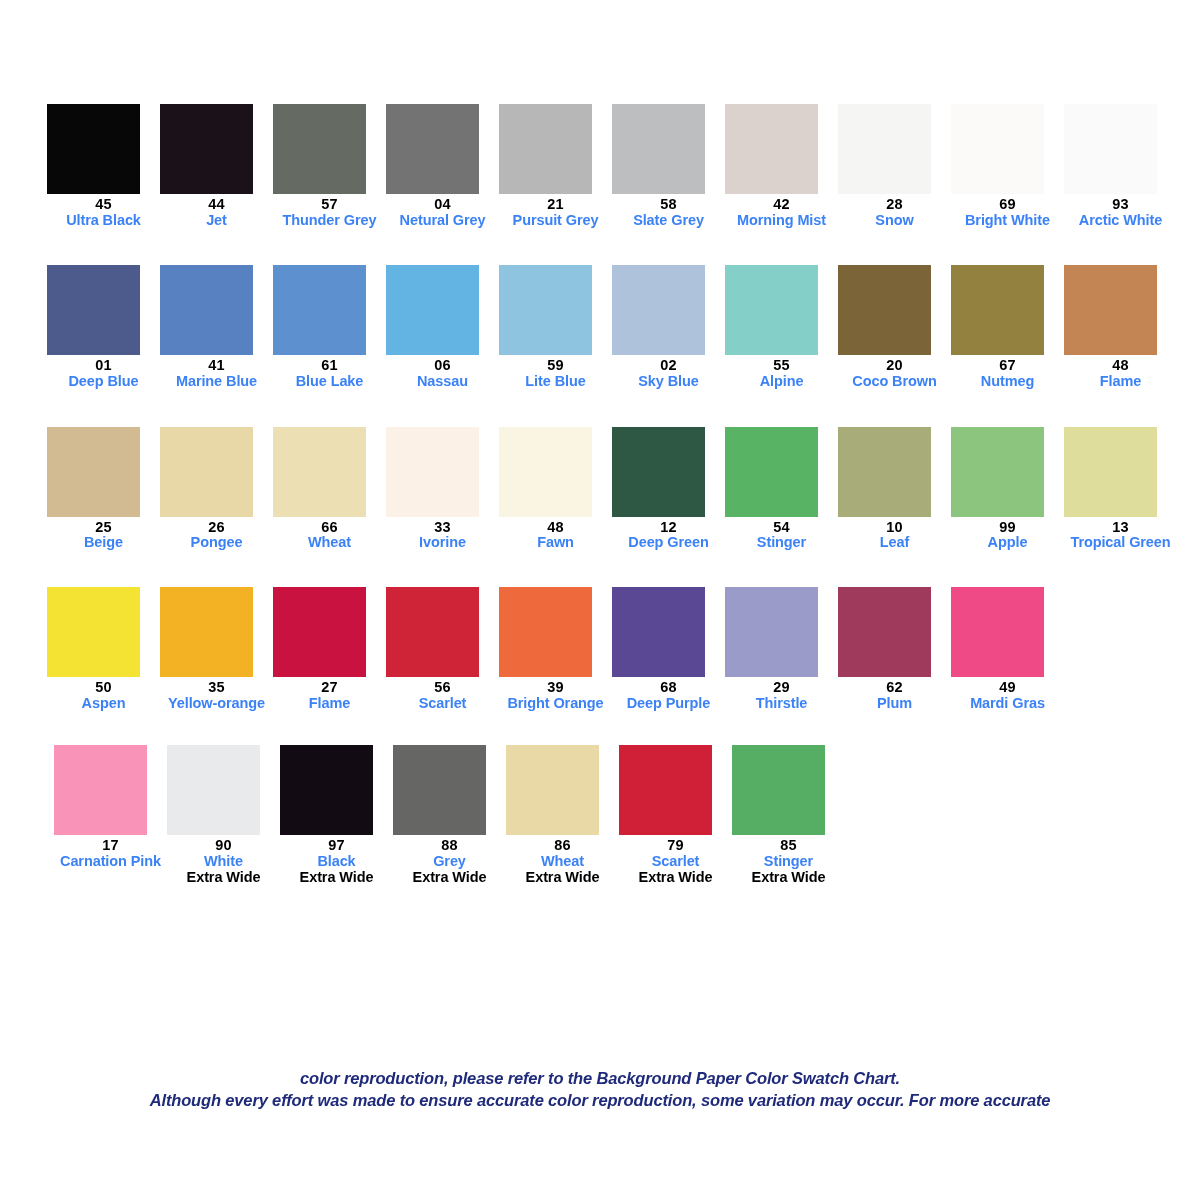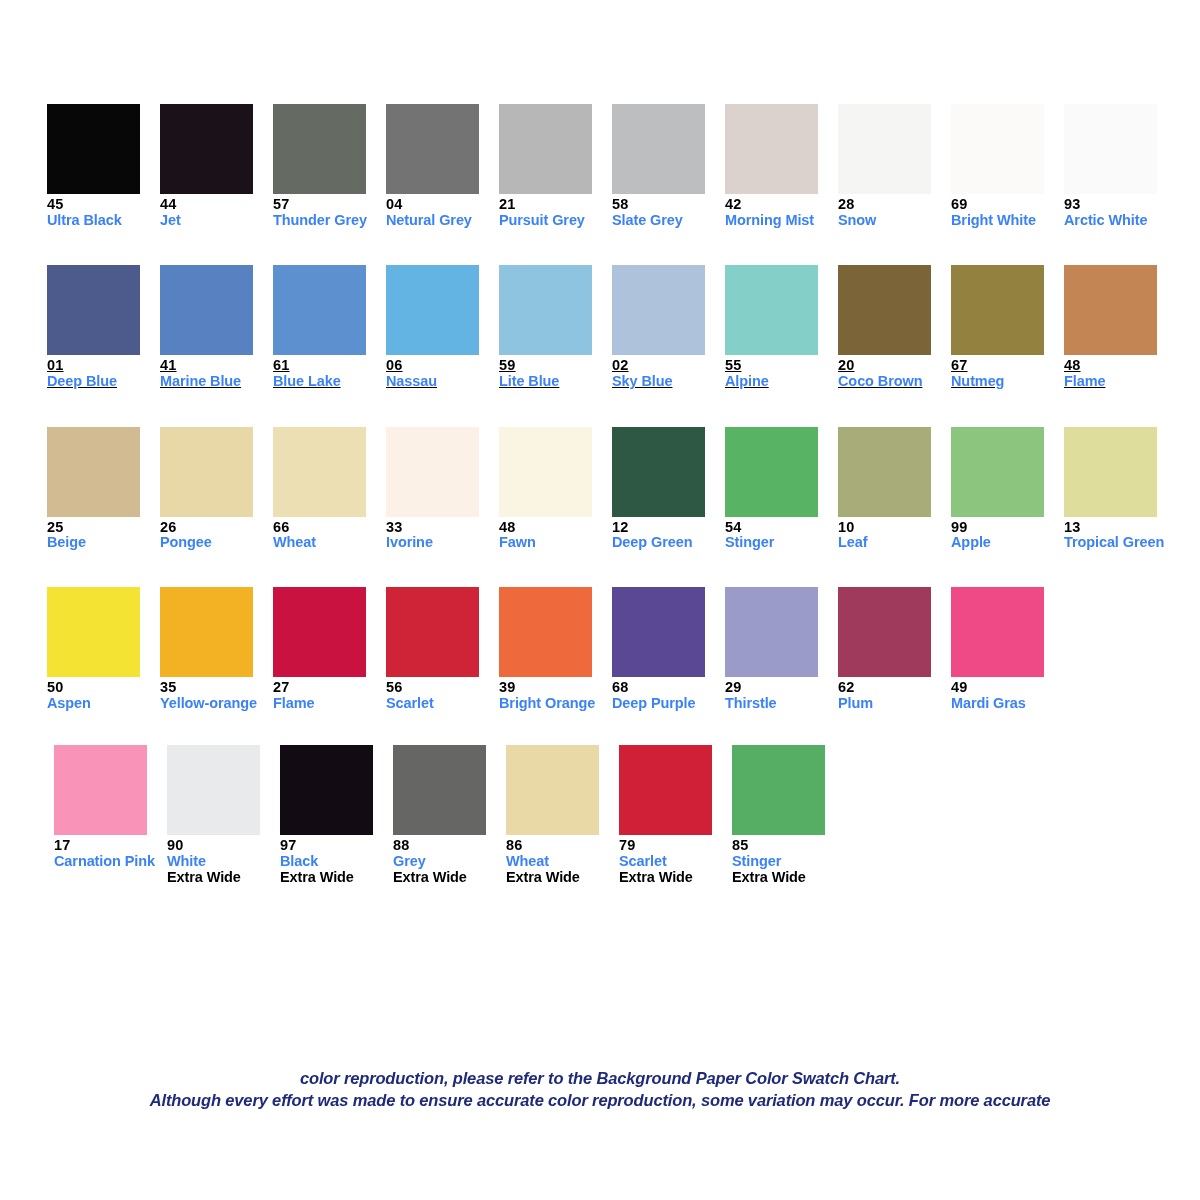--- a/index.html
+++ b/index.html
@@ -33,21 +33,21 @@
   }
 
   .swatch-row {
     display: flex;
     flex-direction: row;
     align-items: flex-start;
     gap: 0px;
   }
 
   .row-1 { margin-bottom: 37px; }
-  .row-2 { margin-bottom: 37px; text-decoration: underline; }
+  .row-2 { margin-bottom: 37px; }
   .row-3 { margin-bottom: 36px; }
   .row-4 { margin-bottom: 34px; }
   .row-5 { margin-bottom: 0px; margin-left: 7px; }
 
   .swatch-cell {
     width: 113px;
     display: flex;
     flex-direction: column;
     align-items: center;
     box-sizing: border-box;
@@ -56,21 +56,21 @@
   .swatch-chip {
     width: 93px;
     height: 90px;
     display: block;
     align-self: flex-start;
     margin-left: 0px;
   }
 
   .swatch-label {
     width: 113px;
-    text-align: left;
+    text-align: center;
     line-height: 1.08;
     margin-top: 3px;
   }
 
   .swatch-code {
     display: block;
     font-size: 14.5px;
     font-weight: bold;
     letter-spacing: 0.2px;
     color: #000;

